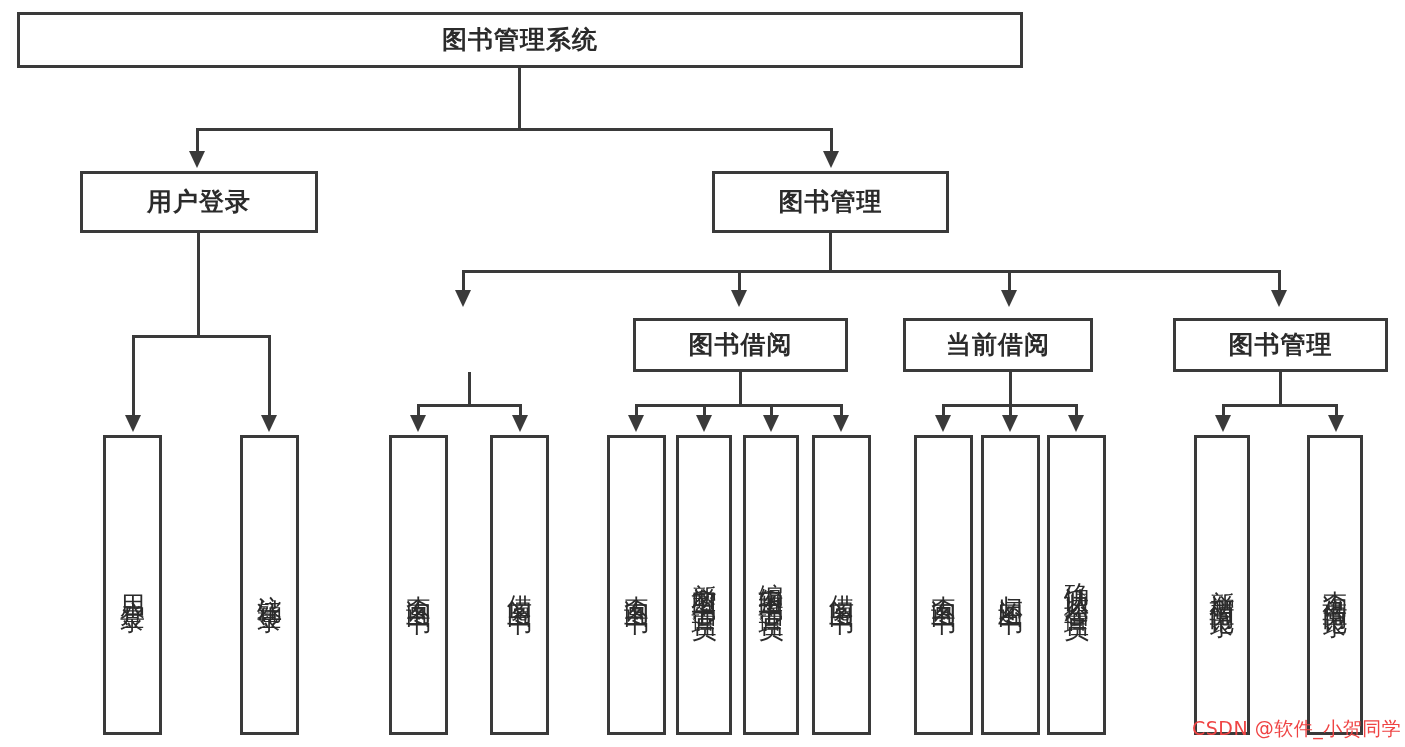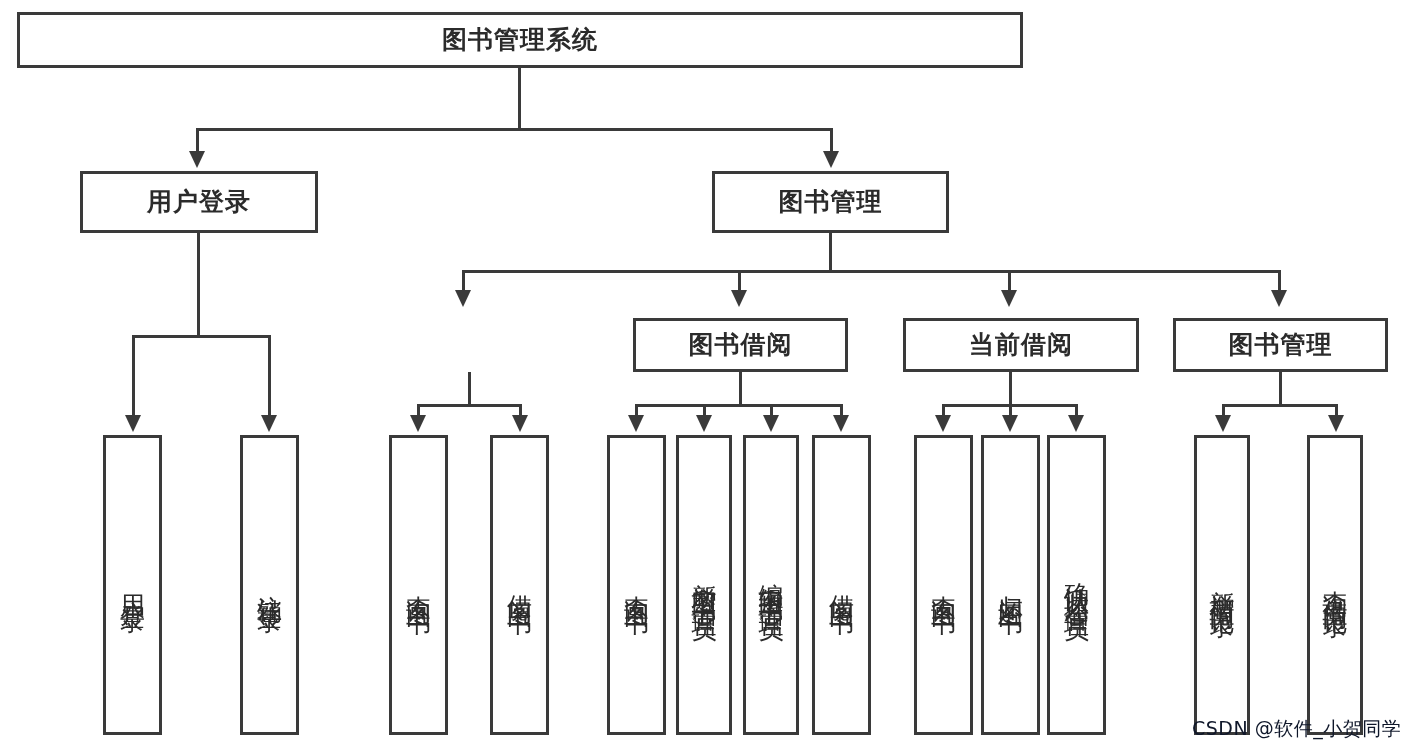--- a/index.html
+++ b/index.html
@@ -62,21 +62,21 @@
   .arrow {
     position: absolute;
     width: 0;
     height: 0;
     border-left: 8px solid transparent;
     border-right: 8px solid transparent;
     border-top: 17px solid #3a3a3a;
   }
   .watermark {
     position: absolute;
-    color: #0f172a;
+    color: #ef4444;
     font-size: 19px;
     white-space: nowrap;
     letter-spacing: 0.5px;
   }
 </style>
 </head>
 <body>
 
 <div id="canvas">
 
@@ -116,21 +116,21 @@
   <div class="vline" style="left:738px; top:270px; height:22px;"></div>
   <div class="arrow" style="left:731px; top:290px;"></div>
   <div class="vline" style="left:1008px; top:270px; height:22px;"></div>
   <div class="arrow" style="left:1001px; top:290px;"></div>
   <div class="vline" style="left:1278px; top:270px; height:22px;"></div>
   <div class="arrow" style="left:1271px; top:290px;"></div>
 
   <div class="node horiz" style="left:633px; top:318px; width:215px; height:54px;justify-content:center;">
     <span>图书借阅</span>
   </div>
-  <div class="node horiz" style="left:903px; top:318px; width:236px; height:54px;">
+  <div class="node horiz" style="left:903px; top:318px; width:190px; height:54px;">
     <span>当前借阅</span>
   </div>
   <div class="node horiz" style="left:1173px; top:318px; width:215px; height:54px;">
     <span>图书管理</span>
   </div>
 
   <div class="vline" style="left:468px; top:372px; height:32px;"></div>
   <div class="hline" style="left:417px; top:404px; width:105px;"></div>
   <div class="vline" style="left:417px; top:404px; height:13px;"></div>
   <div class="arrow" style="left:410px; top:415px;"></div>

